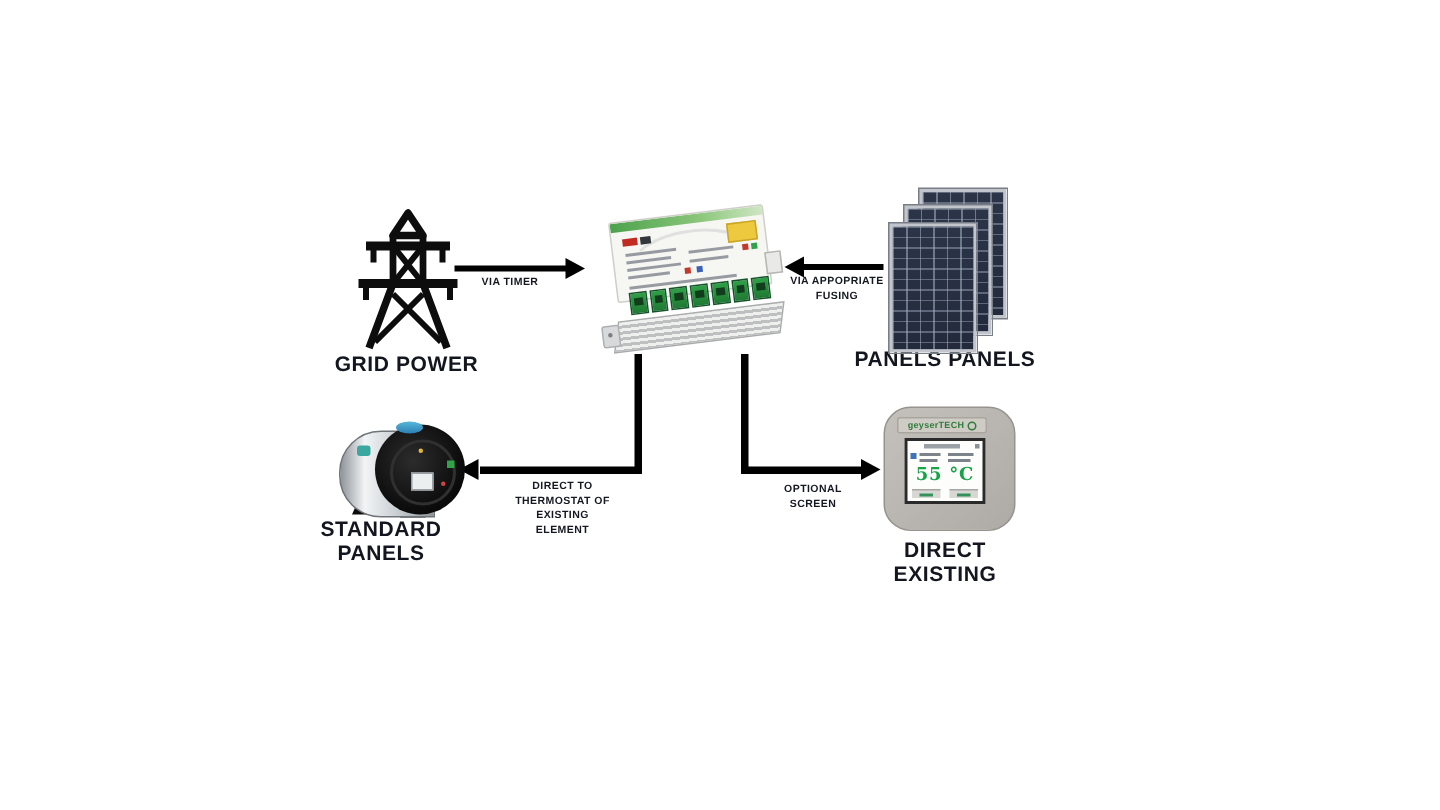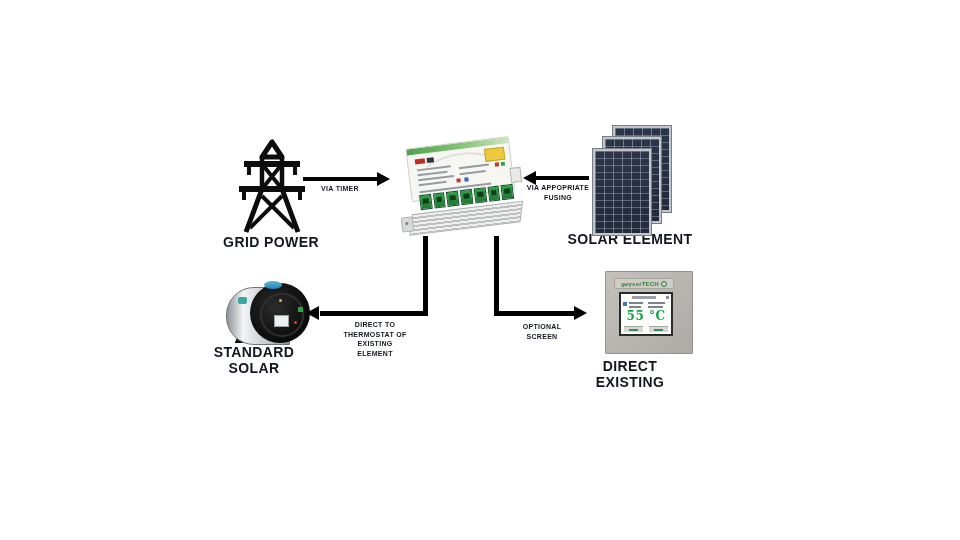--- a/index.html
+++ b/index.html
@@ -63,22 +63,22 @@
   .gey-plate{position:absolute;left:50px;top:34px;width:13px;height:10px;background:#eceff0;border:1px solid #9aa0a4;}
   .gey-green{position:absolute;left:74px;top:26px;width:5px;height:5px;background:#2ea34a;}
   .gey-oval{position:absolute;left:40px;top:0;width:18px;height:8px;border-radius:50%;
             background:linear-gradient(#57b7d8,#2d7fb5);}
   .gey-stk{position:absolute;left:14px;top:16px;width:9px;height:7px;background:#3aa8a0;border-radius:2px;}
   .gey-dot-y{position:absolute;left:55px;top:18px;width:3px;height:3px;border-radius:50%;background:#e0b93b;}
   .gey-dot-r{position:absolute;left:70px;top:40px;width:3px;height:3px;border-radius:50%;background:#c44;}
   .gey-foot{position:absolute;width:15px;height:6px;background:#0c0c0c;transform:skewX(-24deg);}
 
   
-  .display{position:absolute;left:589px;top:271px;width:86px;height:81px;border-radius:1px;
-           background:linear-gradient(135deg,#c4c1bd,#aeaaa5);border:1px solid #96938f;margin-left:16px;}
+  .display{position:absolute;left:589px;top:271px;width:86px;height:81px;border-radius:18px;
+           background:linear-gradient(135deg,#c4c1bd,#aeaaa5);border:1px solid #96938f;}
   .disp-brand{position:absolute;left:8px;top:6px;width:58px;height:9px;background:#cfccc6;
               border:1px solid #a9a6a0;border-radius:2px;display:flex;align-items:center;justify-content:center;gap:2px;}
   .disp-brand span{font-size:6px;font-weight:800;color:#2f7d3a;letter-spacing:.2px;line-height:6px;}
   .brand-ico{width:4px;height:4px;border-radius:50%;border:1px solid #2f7d3a;}
   .disp-screen{position:absolute;left:13px;top:20px;width:50px;height:40px;background:#fdfdfb;
                border:2px solid #2a2a2a;}
   .scr-top{position:absolute;left:11px;top:2px;width:24px;height:3px;background:#9aa0a6;}
   .scr-x{position:absolute;right:2px;top:2px;width:3px;height:3px;background:#8b9096;}
   .scr-ico{position:absolute;left:2px;top:8px;width:4px;height:4px;background:#3b74b8;}
   .scr-l1{position:absolute;left:8px;top:8px;width:14px;height:2px;background:#7d838a;}
@@ -153,21 +153,21 @@
   <div class="small-label" style="left:516px;top:183px;width:84px;">
     <div>VIA APPOPRIATE</div>
     <div>FUSING</div>
   </div>
 
   <div style="position:absolute;left:593px;top:126px;width:74px;height:108px;">
     <div class="panel" style="left:20px;top:0;z-index:1;"></div>
     <div class="panel" style="left:10px;top:11px;z-index:2;"></div>
     <div class="panel" style="left:0;top:23px;z-index:3;"></div>
   </div>
-  <div class="big-label" style="left:566px;top:231px;width:128px;">SOLAR ELEMENT</div>
+  <div class="big-label" style="left:566px;top:231px;width:128px;">PANELS PANELS</div>
 
   <div class="vline" style="left:423px;top:236px;width:5px;height:78px;"></div>
   <div class="vline" style="left:494px;top:236px;width:5px;height:78px;"></div>
 
   <div class="hline" style="left:320px;top:311px;width:108px;height:5px;"></div>
   <div class="ah ah-left" style="left:306px;top:306px;"></div>
   <div class="small-label" style="left:323px;top:320px;width:104px;">
     <div>DIRECT TO</div>
     <div>THERMOSTAT OF</div>
     <div>EXISTING</div>
@@ -189,21 +189,21 @@
     <div class="gey-cap"></div>
     <div class="gey-ring"></div>
     <div class="gey-plate"></div>
     <div class="gey-green"></div>
     <div class="gey-oval"></div>
     <div class="gey-dot-y"></div>
     <div class="gey-dot-r"></div>
   </div>
   <div class="big-label" style="left:192px;top:344px;width:124px;">
     <div>STANDARD</div>
-    <div>SOLAR</div>
+    <div>PANELS</div>
   </div>
 
   <div class="display">
     <div class="disp-brand">
       <span>geyserTECH</span>
       <span class="brand-ico"></span>
     </div>
     <div class="disp-screen">
       <div class="scr-top"></div>
       <div class="scr-x"></div>

